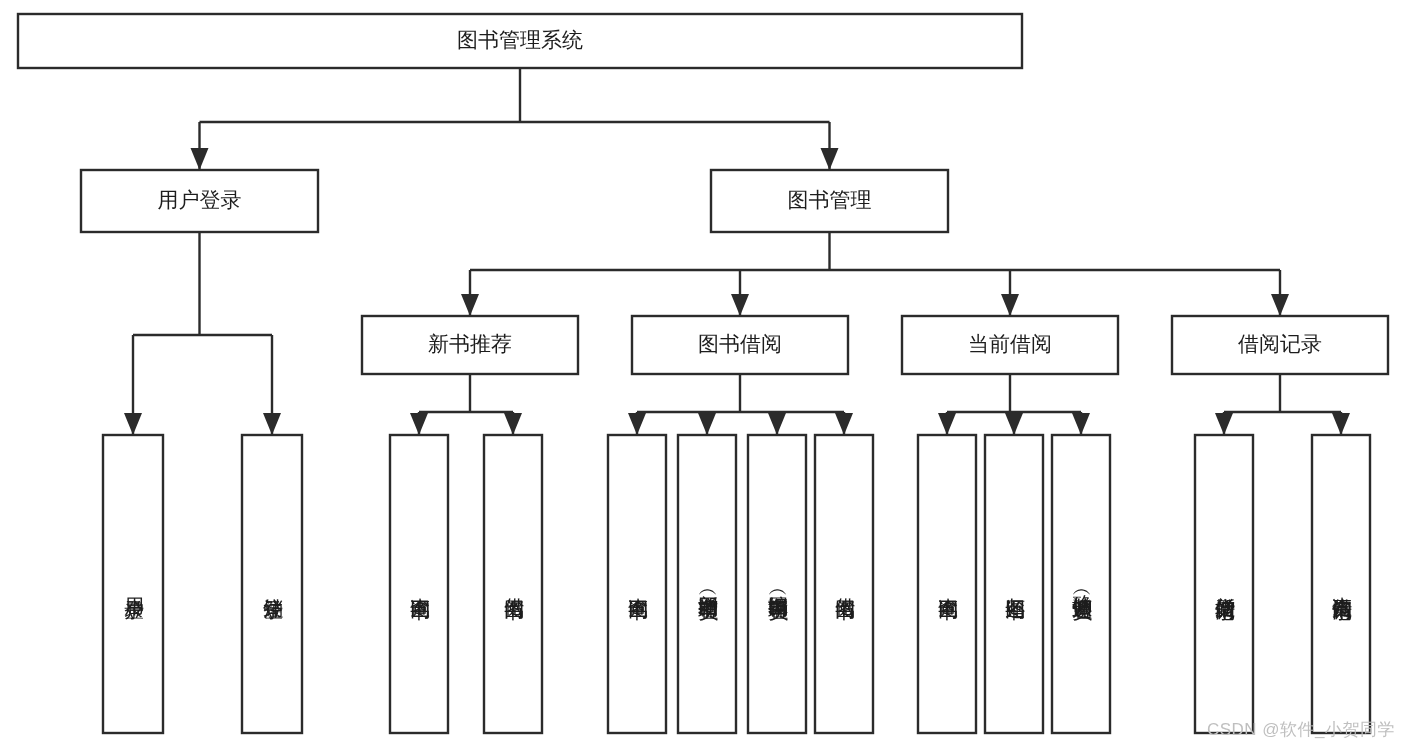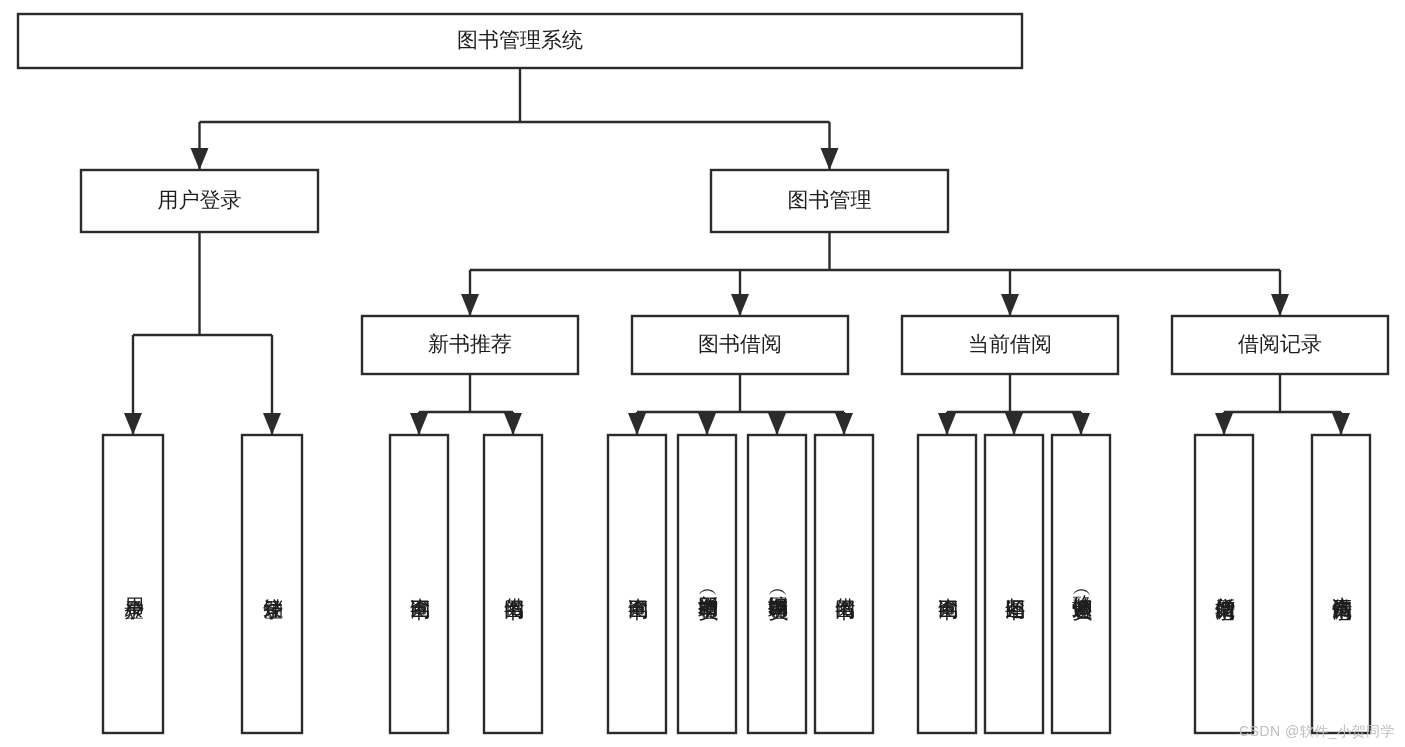--- a/index.html
+++ b/index.html
@@ -52,21 +52,21 @@
     font-size: 20px;
     writing-mode: vertical-rl;
     text-orientation: upright;
     letter-spacing: 1px;
   }
   .watermark {
     position: absolute;
     right: 10px;
     bottom: 6px;
     font-family: "Liberation Sans", "DejaVu Sans", sans-serif;
-    font-size: 14px;
+    font-size: 17px;
     color: #bfbfbf;
     white-space: nowrap;
     letter-spacing: 0.5px;
   }
 </style>
 </head>
 <body>
 
 <div id="diagram-root">
   <svg class="flow" viewBox="0 0 1405 747">

